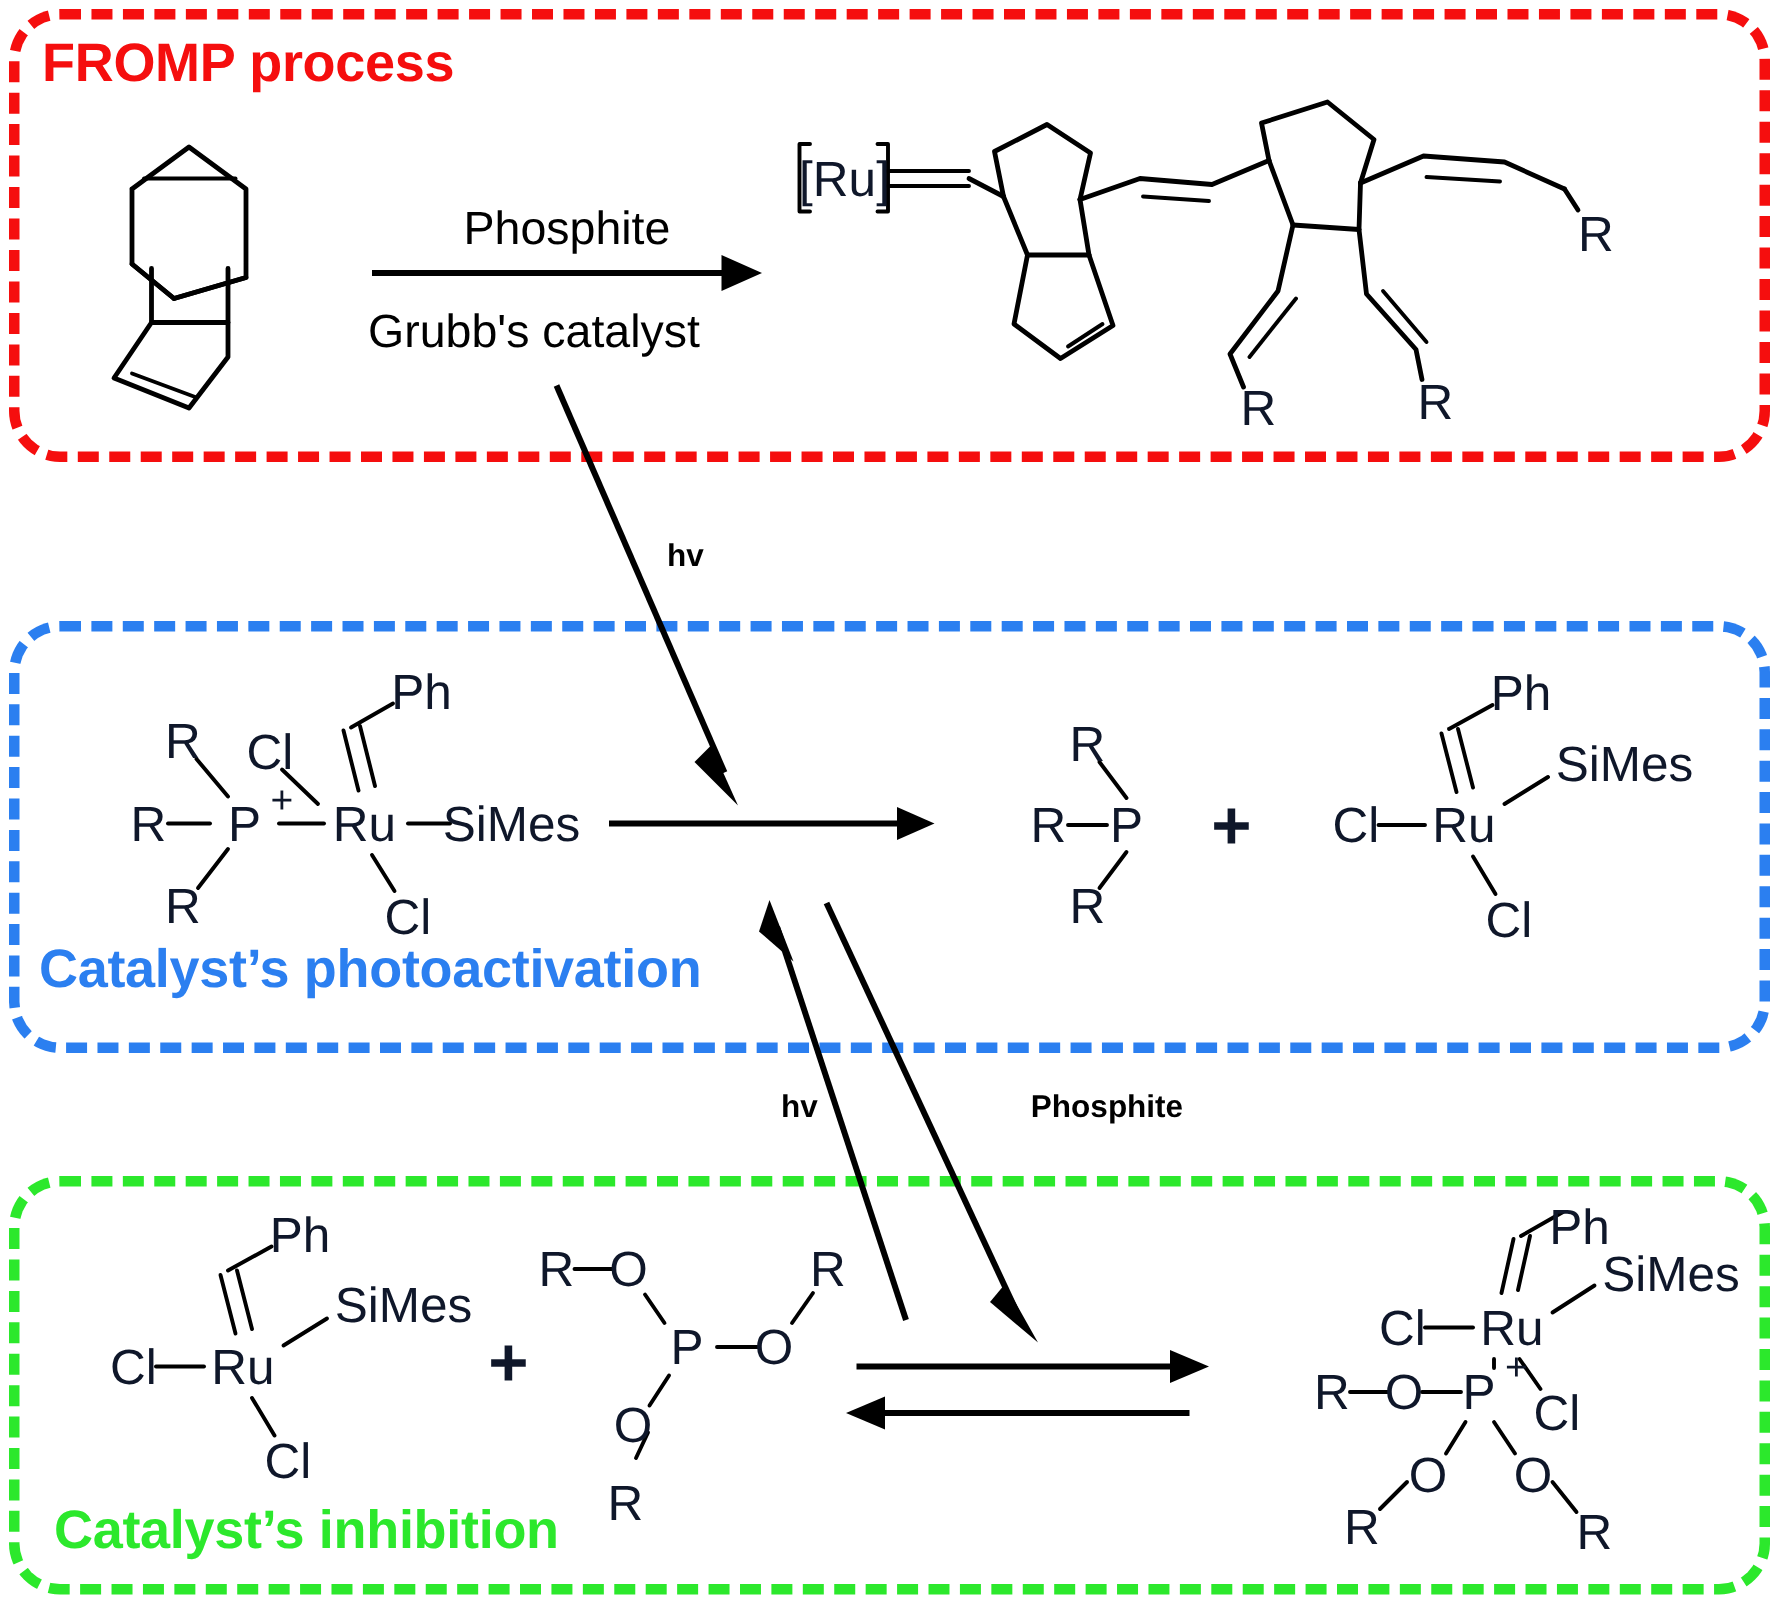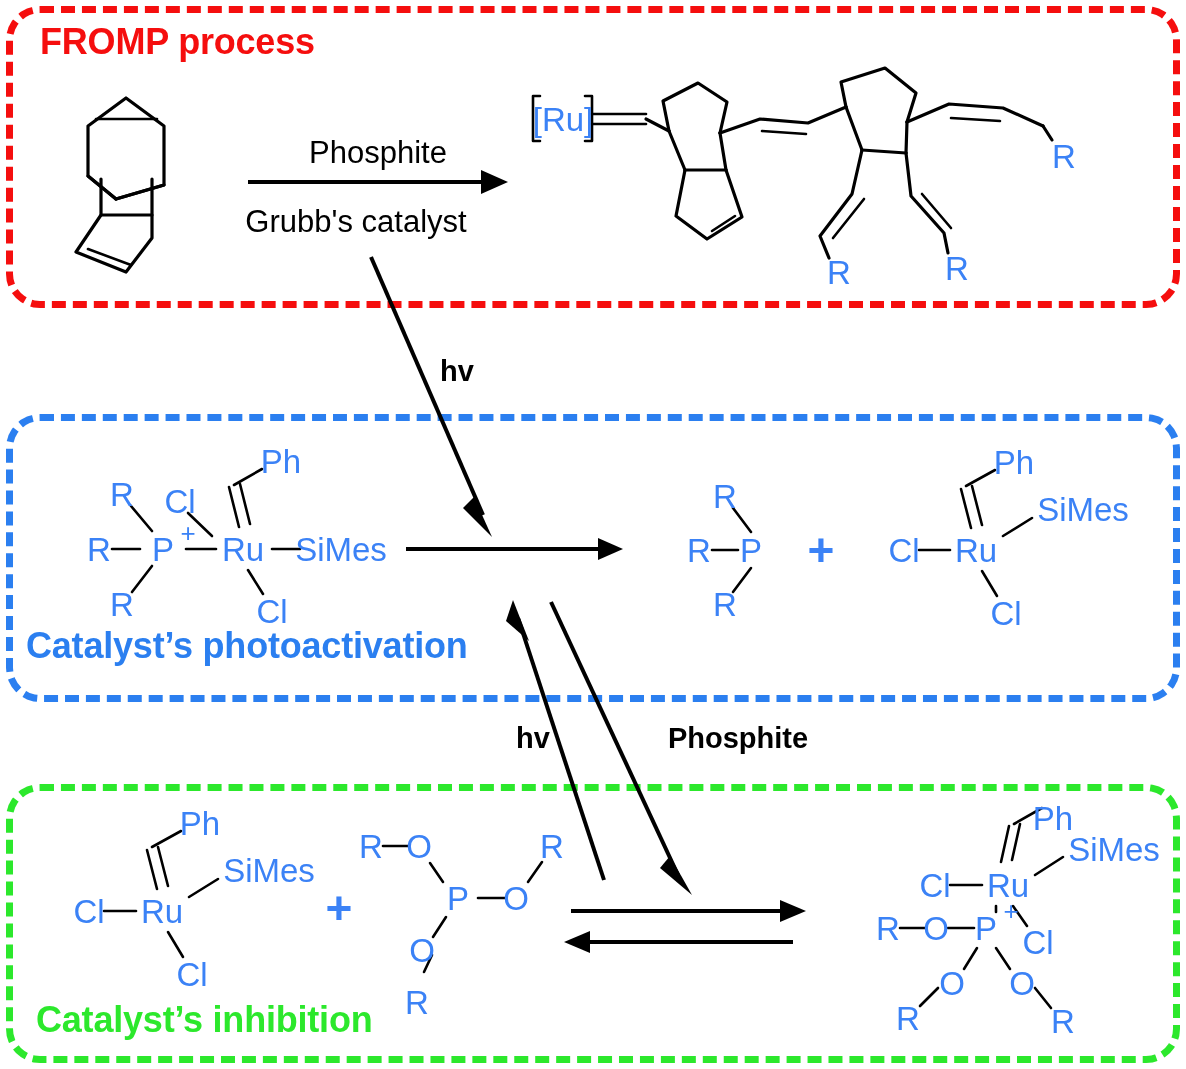--- a/index.html
+++ b/index.html
@@ -30,47 +30,47 @@
   #panel-inhibit { left: 6px;  top: 784px; width: 1174px; height: 279px; border-color: #2ce82c; }
 
   .panel-title {
     position: absolute;
     font-weight: bold;
     font-size: 36px;
     letter-spacing: -0.2px;
     white-space: nowrap;
     line-height: 1;
   }
-  #title-fromp   { left: 40px; top: 24px;  color: #f50e0e; }
+  #title-fromp   { left: 28px; top: 24px;  color: #f50e0e; }
   #title-photo   { left: 26px; top: 628px; color: #2b7ff0; text-align: right; }
   #title-inhibit { left: 36px; top: 1002px; color: #2ce82c; }
 
   
   .chem {
     position: absolute;
     font-family: "Liberation Sans", sans-serif;
     font-size: 33px;
-    color: #3b82f6;
+    color: #0f172a;
     line-height: 1;
     white-space: nowrap;
     transform: translate(-50%, -50%);
   }
   .chem.plus { font-size: 46px; font-weight: bold; }
   .chem.charge { font-size: 26px; }
 
   .cond {
     position: absolute;
     font-family: "Liberation Sans", sans-serif;
     font-size: 31px;
     color: #000000;
     white-space: nowrap;
     line-height: 1;
     transform: translate(-50%, -50%);
   }
-  .cond.bold { font-weight: bold; font-size: 29px; }
+  .cond.bold { font-weight: bold; font-size: 21px; }
 
   svg.layer {
     position: absolute;
     left: 0;
     top: 0;
     width: 1186px;
     height: 1069px;
     pointer-events: none;
     overflow: visible;
   }

